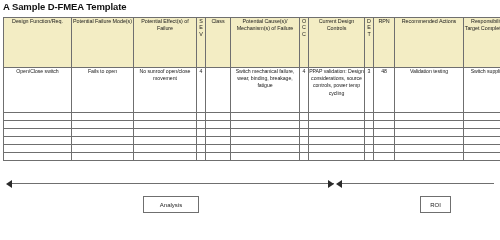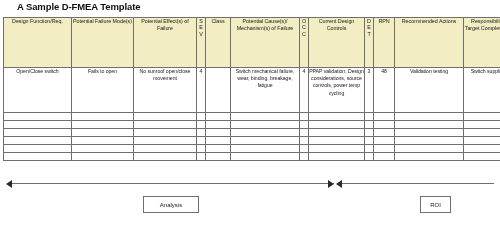--- a/index.html
+++ b/index.html
@@ -11,21 +11,21 @@
     width: 500px;
     height: 217px;
     overflow: hidden;
     font-family: "Liberation Sans", sans-serif;
     color: #1a1a1a;
     position: relative;
   }
 
   #page-title {
     position: absolute;
-    left: 17px;
+    left: 3px;
     top: 1px;
     font-size: 9.5px;
     font-weight: 700;
     letter-spacing: -0.1px;
     color: #111111;
     white-space: nowrap;
   }
 
   
   #fmea-table {

